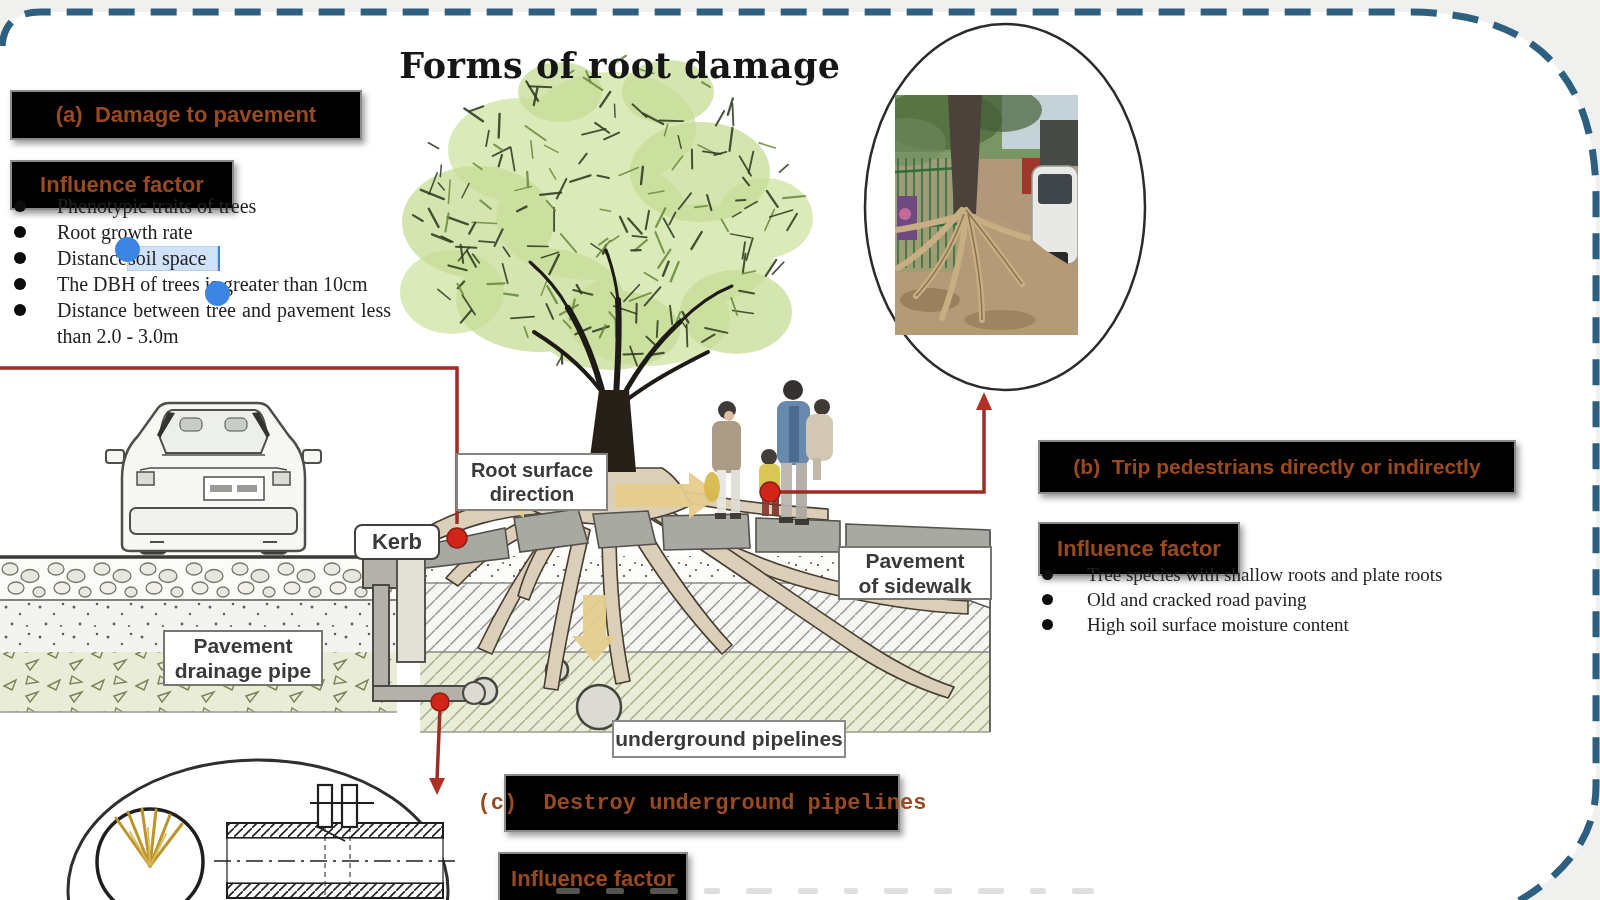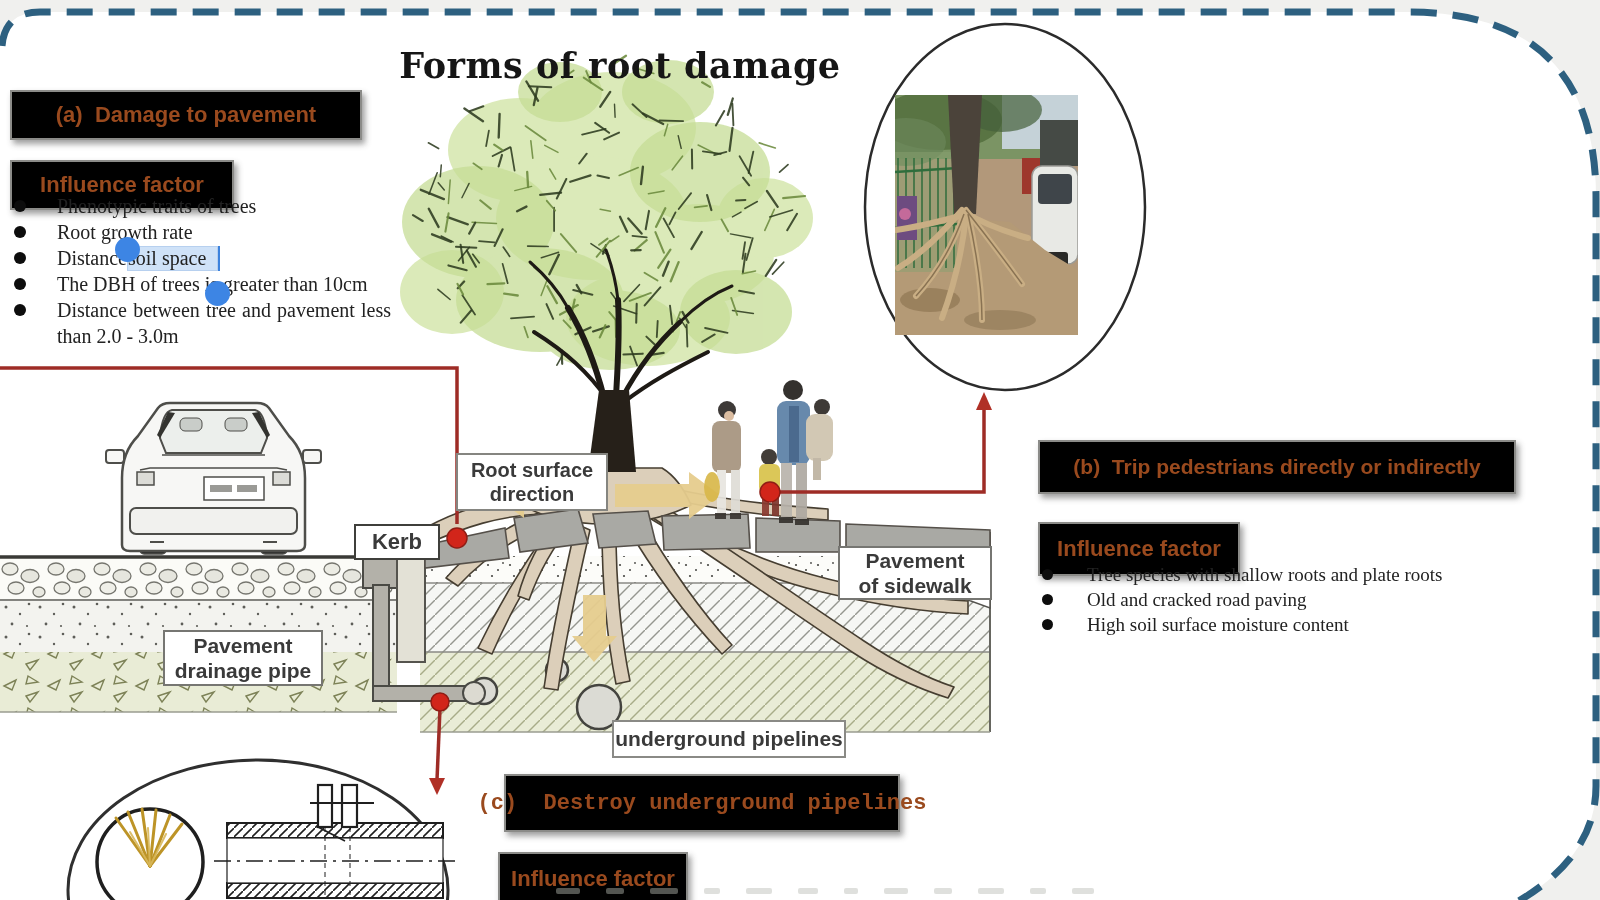--- a/index.html
+++ b/index.html
@@ -534,21 +534,21 @@
   <div class="bl">
         <span class="dot"></span>
         <span class="bt wide">Distance between tree and pavement less than 2.0 - 3.0m</span>
       </div>
 </div>
 <div class="handle" style="left:115px;top:237px;"></div>
 <div class="handle" style="left:205px;top:281px;"></div>
 
 <div class="lbl wbox" style="left:456px;top:421px;width:152px;height:58px;font-size:20px;border-color:#858580;">Root surface
 direction</div>
-<div class="lbl wbox" style="left:354px;top:492px;width:86px;height:36px;font-size:22px;border-color:#3f3f3b;">Kerb</div>
+<div class="lbl wbox" style="left:354px;top:492px;width:86px;height:36px;font-size:22px;border-color:#3f3f3b;border-radius:8px;">Kerb</div>
 <div class="lbl wbox" style="left:838px;top:514px;width:154px;height:54px;font-size:21px;border-color:#767672;">Pavement
 of sidewalk</div>
 <div class="lbl wbox" style="left:163px;top:598px;width:160px;height:56px;font-size:21px;border-color:#767672;">Pavement
 drainage pipe</div>
 <div class="lbl gbox fs21" style="left:1038px;top:408px;width:478px;height:54px;">(b)  Trip pedestrians directly or indirectly</div>
 
 <div class="lbl wbox" style="left:612px;top:688px;width:234px;height:38px;font-size:21px;border-color:#8a8a86;">underground pipelines</div>
 <div class="lbl gbox fs22" style="left:1038px;top:490px;width:202px;height:54px;">Influence factor</div>
 <div class="bullets bb" style="left:1040px;top:562px;width:480px;">
   <div class="bl">

